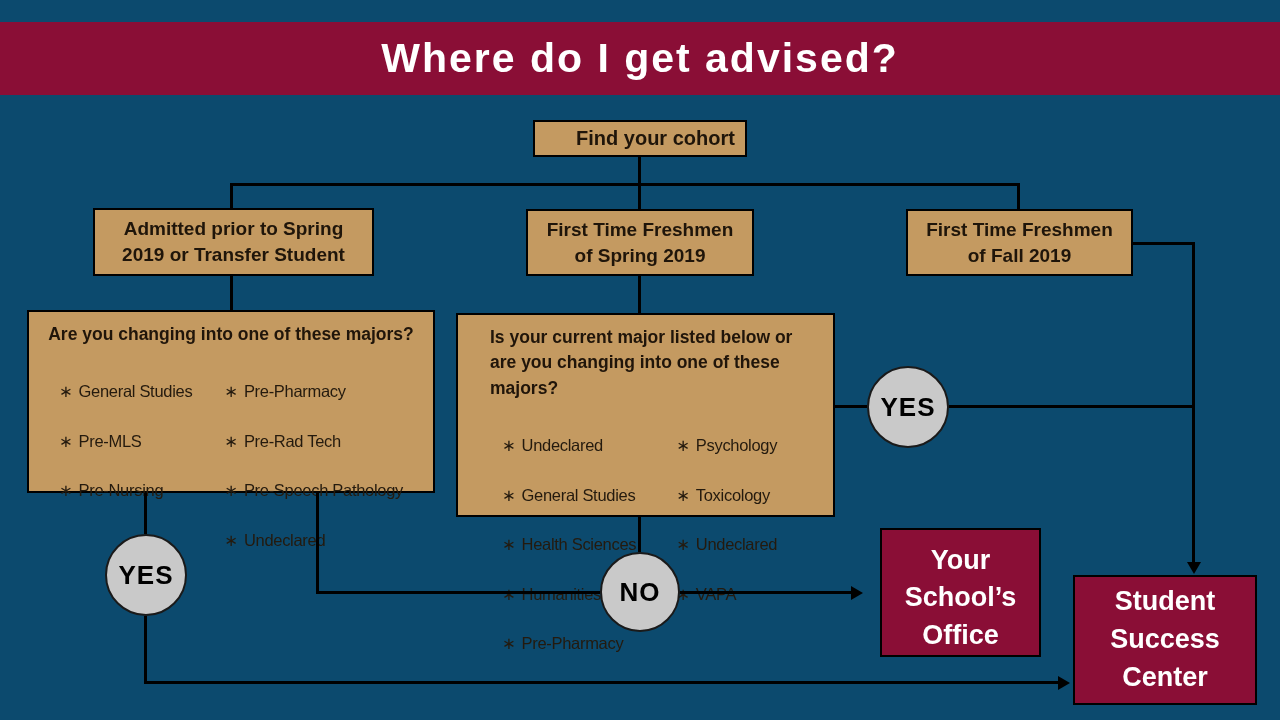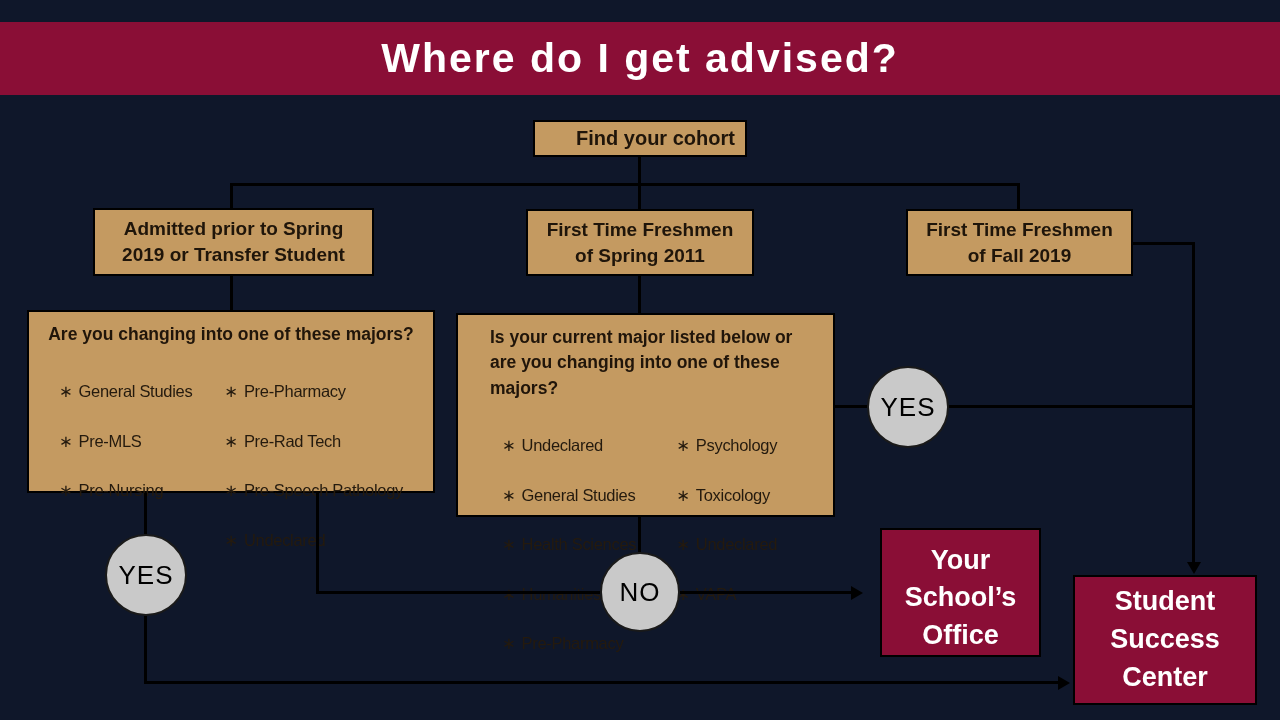--- a/index.html
+++ b/index.html
@@ -1,20 +1,20 @@
 <!DOCTYPE html>
 <html style="--maroon: #8a0e36; --tan: #c49a61; --gray: #c9c9c9;"><head>
 <meta charset="utf-8">
 <style>
   html, body { margin: 0; padding: 0; background: #ffffff; }
   #stage {
     position: relative;
     width: 1280px;
     height: 720px;
-    background: #0f172a;
+    background: #0c4a6e;
     overflow: hidden;
     font-family: "Liberation Sans", sans-serif;
   }
 
   
   .banner {
     position: absolute;
     left: 0; top: 22px;
     width: 1280px; height: 73px;
     background: var(--maroon, #8a0e36);
@@ -82,21 +82,21 @@
   .blt { margin-right: 6px; }
 
   
   .circle {
     position: absolute;
     background: var(--gray, #c9c9c9);
     border: 2px solid #1a1a1a;
     border-radius: 50%;
     box-sizing: border-box;
     display: flex; align-items: center; justify-content: center;
-    font-weight: normal;
+    font-weight: bold;
     font-size: 26px;
     color: #000000;
     letter-spacing: 1px;
   }
   .circle-yes-right { left: 867px; top: 366px; width: 82px; height: 82px; }
   .circle-yes-left  { left: 105px; top: 534px; width: 82px; height: 82px; }
   .circle-no        { left: 600px; top: 552px; width: 80px; height: 80px; }
 
   
   .box-maroon {
@@ -146,21 +146,21 @@
   <div class="ln" style="left:638px; top:157px; width:3px; height:27px;"></div>
   <div class="ln" style="left:230px; top:183px; width:790px; height:3px;"></div>
   <div class="ln" style="left:230px; top:183px; width:3px; height:25px;"></div>
   <div class="ln" style="left:638px; top:183px; width:3px; height:26px;"></div>
   <div class="ln" style="left:1017px; top:183px; width:3px; height:26px;"></div>
 
   <div class="box-tan cohort cohort-left">
     <span>Admitted prior to Spring 2019 or Transfer Student</span>
   </div>
   <div class="box-tan cohort cohort-mid">
-    <span>First Time Freshmen of Spring 2011</span>
+    <span>First Time Freshmen of Spring 2019</span>
   </div>
   <div class="box-tan cohort cohort-right">
     <span>First Time Freshmen of Fall 2019</span>
   </div>
 
   <div class="ln" style="left:230px; top:276px; width:3px; height:34px;"></div>
   <div class="ln" style="left:638px; top:276px; width:3px; height:37px;"></div>
 
   <div class="ln" style="left:1133px; top:242px; width:62px; height:3px;"></div>
   <div class="ln" style="left:1192px; top:242px; width:3px; height:321px;"></div>

